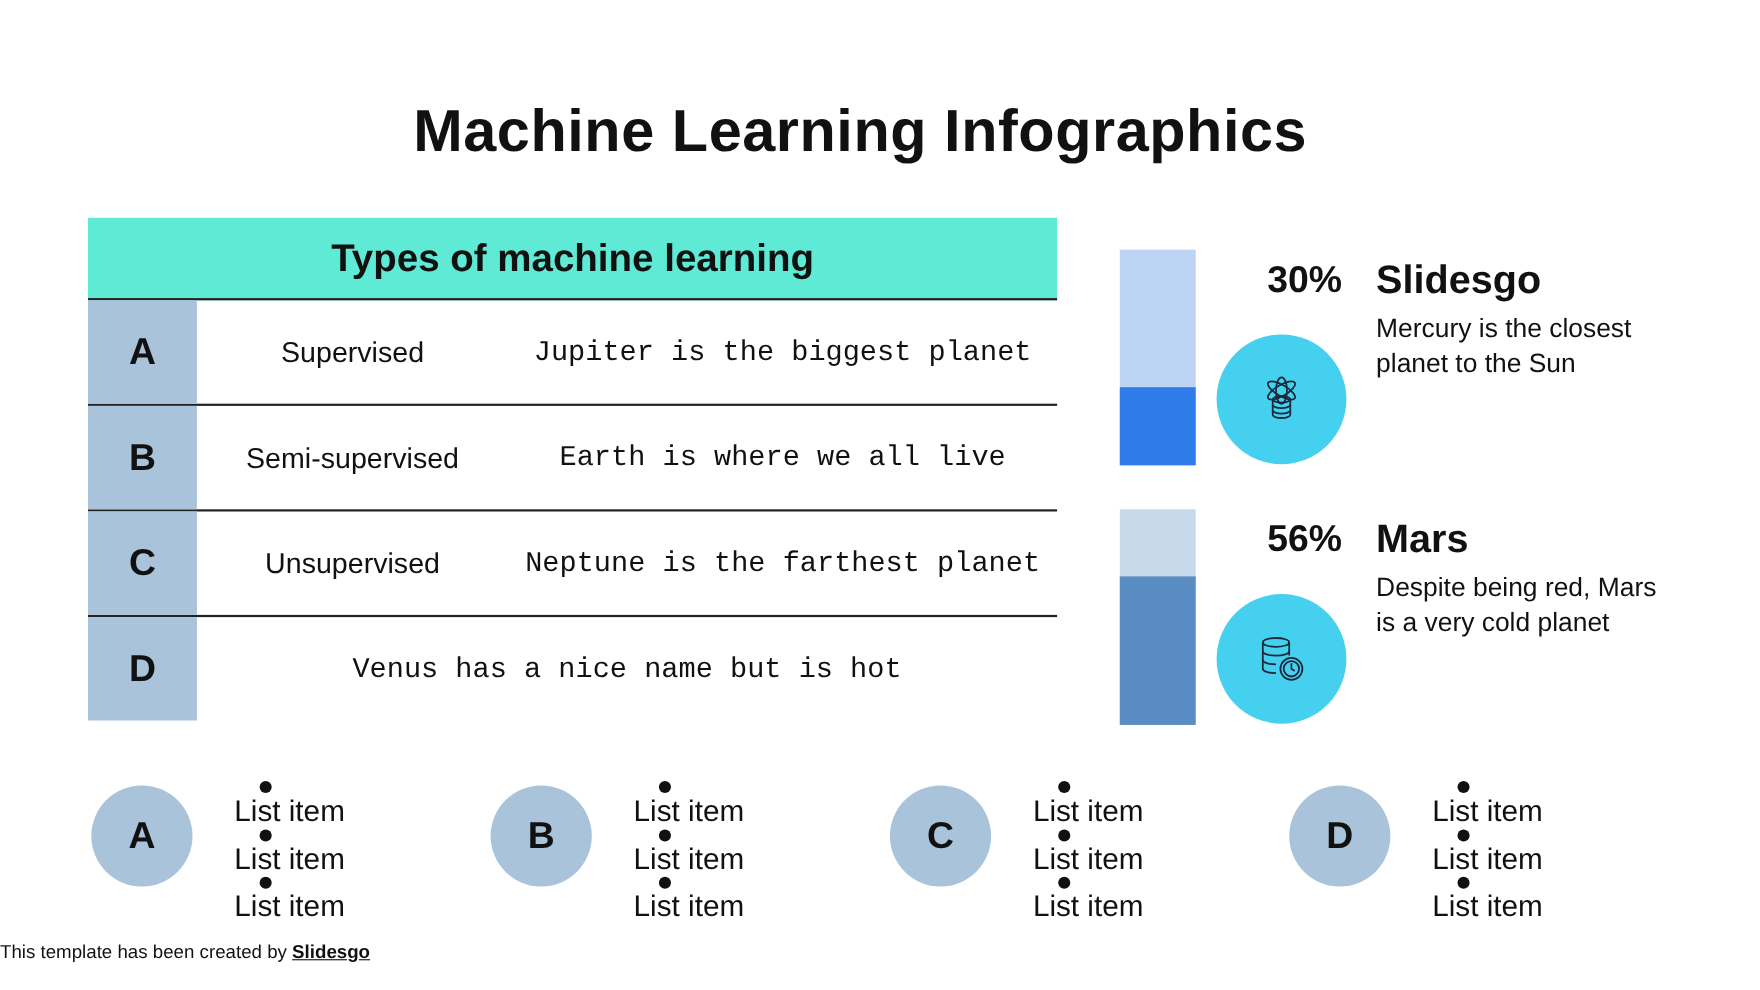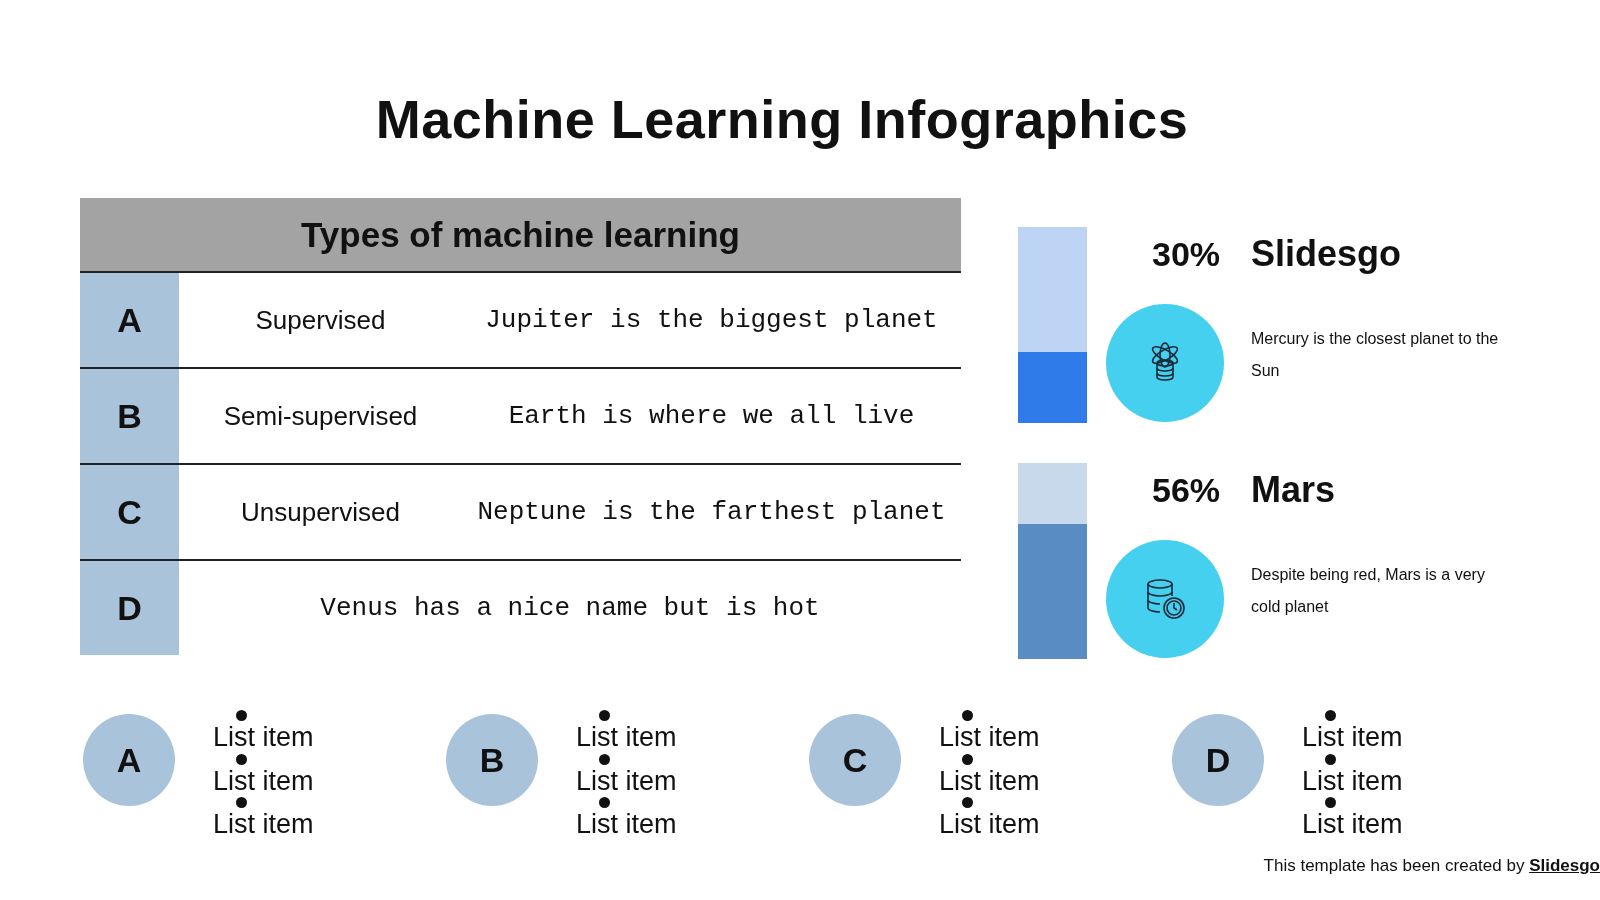--- a/index.html
+++ b/index.html
@@ -1,38 +1,38 @@
 <!DOCTYPE html>
 <html><head>
 <meta charset="utf-8">
 <style>
   html,body{margin:0;padding:0;background:#fff;}
   body{width:1600px;height:900px;position:relative;overflow:hidden;font-family:"Liberation Sans","DejaVu Sans",sans-serif;color:#111;}
   .title{position:absolute;top:88px;left:0;width:1564px;text-align:center;font-size:54px;font-weight:bold;letter-spacing:0.5px;}
   .table{position:absolute;left:80px;top:198px;width:881px;}
-  .thead{height:73px;background:#a3a3a3;border-bottom:2px solid #222;display:flex;align-items:center;justify-content:center;font-size:35px;font-weight:bold;}
+  .thead{height:73px;background:#5eead4;border-bottom:2px solid #222;display:flex;align-items:center;justify-content:center;font-size:35px;font-weight:bold;}
   .row{display:flex;height:94px;border-bottom:2px solid #222;}
   .row:last-child{border-bottom:none;}
   .letter{width:99px;background:#a9c3da;display:flex;align-items:center;justify-content:center;font-size:34px;font-weight:bold;}
   .type{width:283px;display:flex;align-items:center;justify-content:center;font-size:26px;font-weight:normal;}
   .desc{flex:1;display:flex;align-items:center;justify-content:center;font-size:26px;font-family:Liberation Mono, monospace;}
   .stat{position:absolute;left:1018px;width:520px;height:196px;}
   .bar{position:absolute;left:0;top:0;width:69px;height:196px;}
   .bar .bg{position:absolute;left:0;top:0;width:100%;height:100%;}
   .bar .fill{position:absolute;left:0;bottom:0;width:100%;}
   .pct{position:absolute;left:108px;top:8px;width:120px;text-align:center;font-size:34px;font-weight:bold;}
   .circle{position:absolute;left:88px;top:77px;width:118px;height:118px;border-radius:50%;background:#45d0ef;display:flex;align-items:center;justify-content:center;}
   .pname{position:absolute;left:233px;top:6px;font-size:36px;font-weight:bold;}
-  .pdesc{position:absolute;left:233px;top:56px;width:260px;font-size:16px;line-height:32px;margin-top:40px;}
+  .pdesc{position:absolute;left:233px;top:56px;width:260px;font-size:24px;line-height:32px;}
   .group{position:absolute;top:714px;height:92px;width:330px;}
   .gcircle{position:absolute;left:0;top:0;width:92px;height:92px;border-radius:50%;background:#a9c3da;display:flex;align-items:center;justify-content:center;font-size:34px;font-weight:bold;}
   .glist{position:absolute;left:130px;top:-4px;margin:0;padding:0;list-style:none;}
   .glist li{font-size:27px;line-height:32.5px;display:flex;align-items:center;flex-direction:column;}
   .glist .dot{display:inline-block;width:11px;height:11px;border-radius:50%;background:#111;margin-right:44px;}
-  .footer{position:absolute;top:856px;left:0;width:1600px;text-align:right;font-size:17px;}
+  .footer{position:absolute;top:856px;left:0;width:1600px;text-align:left;font-size:17px;}
   .footer a{color:#111;font-weight:bold;text-decoration:underline;}
 </style>
 </head>
 <body>
 
 <div class="title">Machine Learning Infographics</div>
 
 <div class="table">
   <div class="thead">Types of machine learning</div>
   <div class="row">

